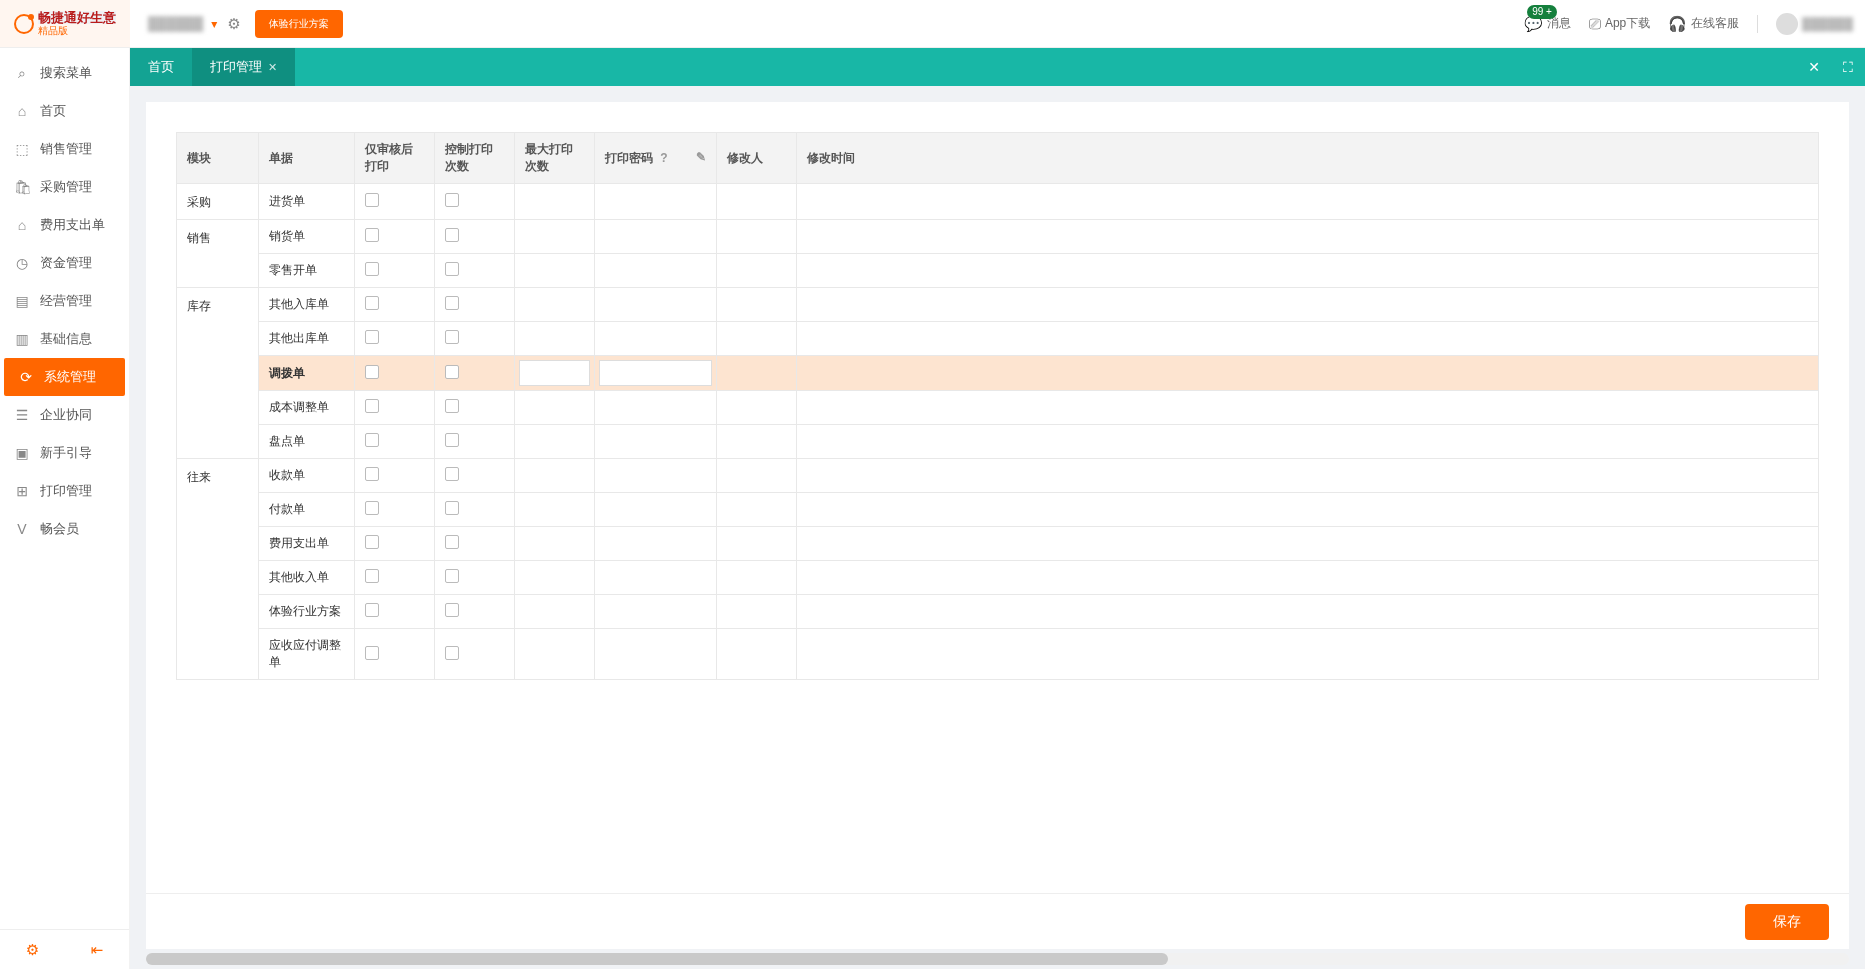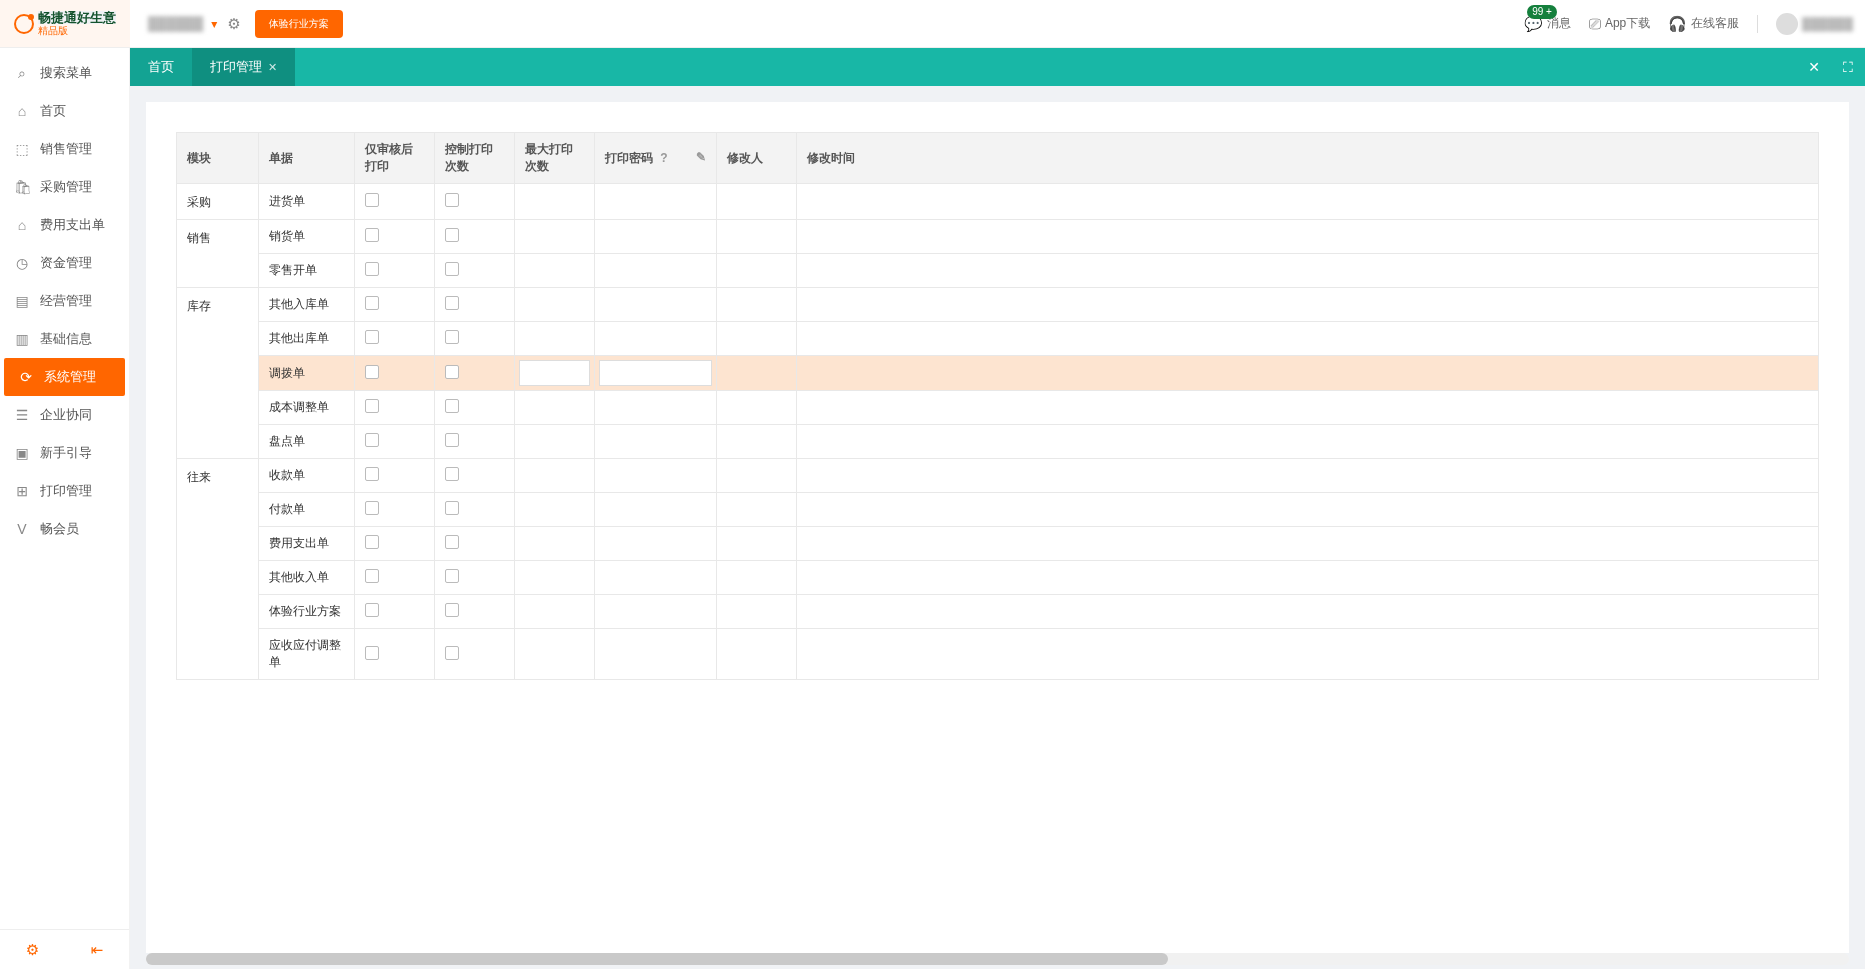--- a/index.html
+++ b/index.html
@@ -5,21 +5,21 @@
   * { box-sizing: border-box; margin: 0; padding: 0; }
   html, body { height: 100%; font-family: "Helvetica Neue", Arial, "PingFang SC", "Microsoft YaHei", sans-serif; font-size: 13px; color: #333; background: #fff; }
   body { display: flex; flex-direction: column; width: 1865px; height: 969px; overflow: hidden; }
 
   
   .topbar { display: flex; align-items: center; height: 48px; border-bottom: 1px solid #eee; padding: 0 12px 0 0; }
   .logo-box { width: 130px; display: flex; align-items: center; justify-content: center; gap: 4px; background: #fff6f0; height: 100%; }
   .logo-glyph { width: 20px; height: 20px; border-radius: 50%; border: 2px solid #f60; position: relative; }
   .logo-glyph::after { content: ""; position: absolute; width: 6px; height: 6px; background: #f60; border-radius: 50%; top: -2px; right: -2px; }
   .logo-text { display: flex; flex-direction: column; line-height: 1; }
-  .logo-text .main { color: #14532d; font-weight: 600; font-size: 13px; }
+  .logo-text .main { color: #b91c1c; font-weight: 600; font-size: 13px; }
   .logo-text .sub { color: #f60; font-size: 10px; margin-top: 2px; }
   .org-box { margin-left: 18px; display: flex; align-items: center; gap: 8px; }
   .org-name { color: #bbb; filter: blur(2px); }
   .chevron-down { color: #f60; font-size: 12px; }
   .gear { color: #888; font-size: 15px; margin-left: 10px; }
   .try-btn { margin-left: 14px; background: #f60; color: #fff; border: none; border-radius: 4px; padding: 7px 14px; font-size: 10px; cursor: pointer; }
   .topbar-spacer { flex: 1; }
   .top-actions { display: flex; align-items: center; gap: 18px; color: #666; }
   .top-action { display: flex; align-items: center; gap: 4px; cursor: pointer; font-size: 12px; }
   .top-action .ico { font-size: 15px; position: relative; }
@@ -64,21 +64,21 @@
   table.data td.module-cell { vertical-align: top; padding-top: 10px; margin-left: 14px; }
   col.c-module { width: 82px; }
   col.c-doc    { width: 96px; }
   col.c-chk1   { width: 80px; }
   col.c-chk2   { width: 80px; }
   col.c-max    { width: 80px; }
   col.c-pwd    { width: 122px; }
   col.c-mod    { width: 80px; }
   col.c-time   { }
   .chk { width: 14px; height: 14px; border: 1px solid #bbb; border-radius: 2px; display: inline-block; cursor: pointer; background: #fff; }
-  tr.highlight td { background: #fde4d0; }
+  tr.highlight td { background: #fde4d0; font-weight: bold; }
   tr.highlight .editable { background: #fff; height: 26px; margin: -4px -6px; border: 1px solid #ddd; }
   .help-ico { color: #999; margin-left: 4px; font-size: 12px; }
   .edit-ico { float: right; color: #999; font-size: 12px; }
 
   
   .save-bar { background: #fff; height: 56px; display: flex; align-items: center; justify-content: flex-end; padding: 0 20px; margin: 0 16px 4px 16px; border-top: 1px solid #eee; }
   .save-btn { background: #f60; color: #fff; border: none; border-radius: 4px; padding: 9px 28px; font-size: 14px; cursor: pointer; }
 
   
   .hscroll { height: 12px; margin: 0 16px 4px 16px; background: #f1f1f1; position: relative; border-radius: 6px; }
@@ -364,17 +364,20 @@
                 <td></td>
                 <td></td>
                 <td></td>
                 <td></td>
               </tr>
             </tbody>
         </table>
       </div>
     </div>
 
+    <div class="save-bar">
+      <button class="save-btn">保存</button>
+    </div>
     <div class="hscroll">
       <div class="thumb"></div>
     </div>
   </div>
 </div>
 
 </body></html>

